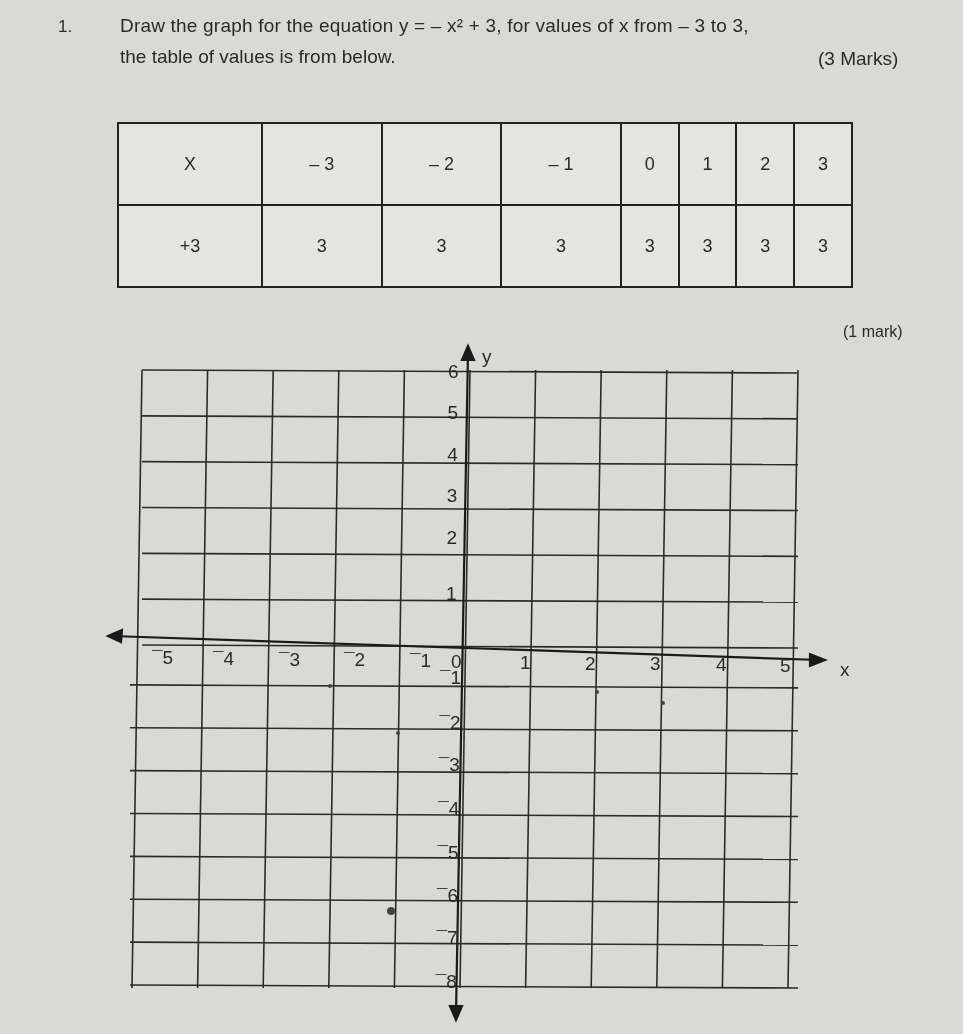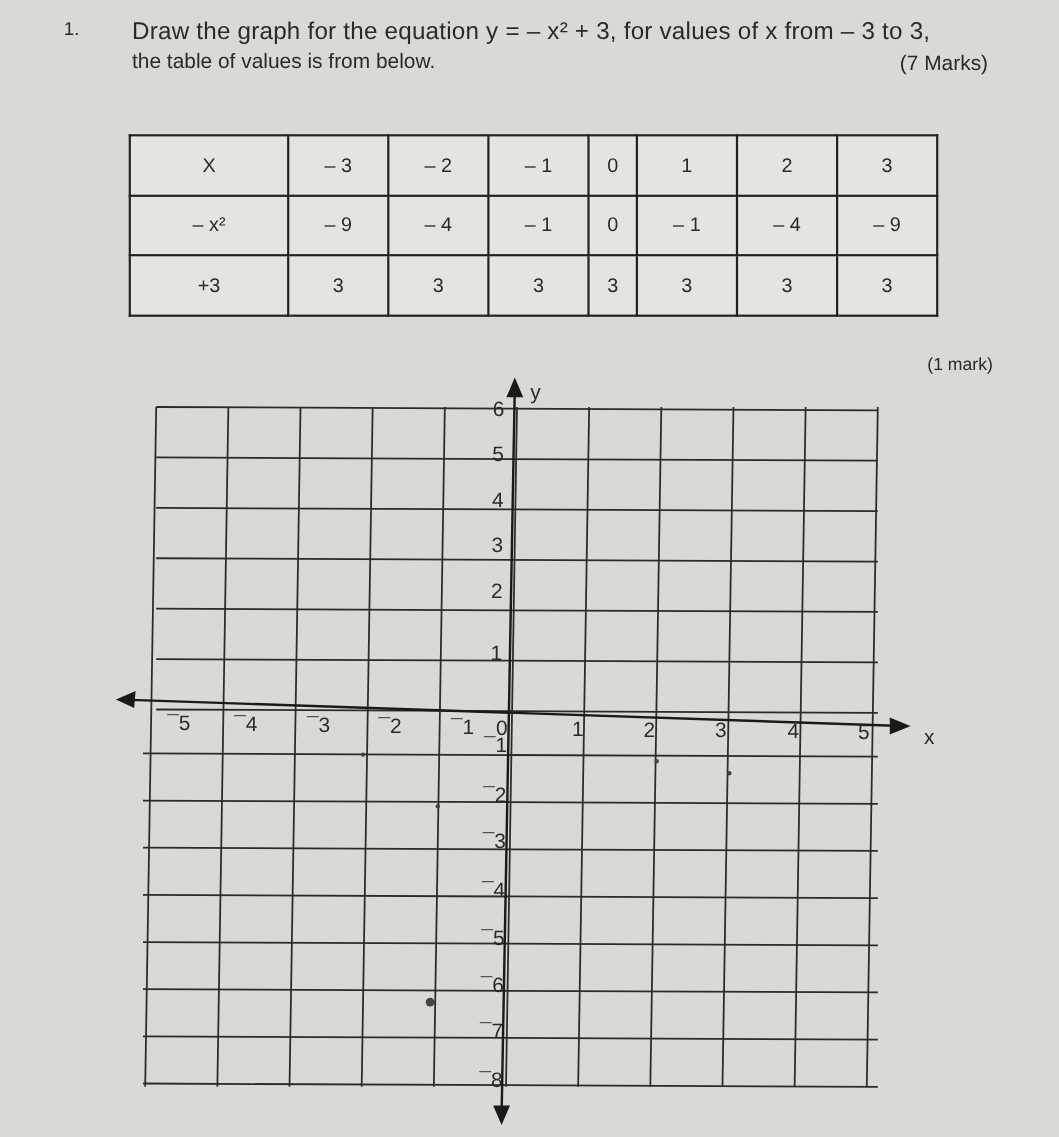--- a/index.html
+++ b/index.html
@@ -4,21 +4,21 @@
 <style>
   html, body { margin:0; padding:0; }
   body {
     width:963px; height:1034px; overflow:hidden;
     background:#d9d9d6;
     font-family:"Liberation Sans", sans-serif;
     color:#2a2a2a;
     position:relative;
   }
   .q-num { position:absolute; left:58px; top:17px; font-size:17px; }
-  .q-line1 { position:absolute; left:120px; top:15px; font-size:22px; letter-spacing:0.2px; white-space:nowrap; }
+  .q-line1 { position:absolute; left:120px; top:15px; font-size:19px; letter-spacing:0.2px; white-space:nowrap; }
   .q-line2 { position:absolute; left:120px; top:46px; font-size:19px; white-space:nowrap; }
   .marks3 { position:absolute; left:818px; top:48px; font-size:19px; }
   .marks1 { position:absolute; left:843px; top:323px; font-size:16px; }
 
   table.values {
     position:absolute; left:117px; top:122px;
     border-collapse:collapse;
     width:736px; height:166px;
     background:#e4e4e1;
   }
@@ -31,43 +31,33 @@
 
   svg.grid { position:absolute; left:0; top:0; }
   .axis-label { font-size:19px; fill:#2a2a2a; font-family:"Liberation Sans", sans-serif; }
 </style>
 </head>
 <body>
 
 <div class="q-num">1.</div>
 <div class="q-line1">Draw the graph for the equation y = –  x² + 3, for values of x from – 3 to 3,</div>
 <div class="q-line2">the table of values is from below.</div>
-<div class="marks3">(7 Marks)</div>
+<div class="marks3">(3 Marks)</div>
 
 <table class="values">
   <tbody>
     <tr>
       <td class="hdr">X</td>
       <td>– 3</td>
       <td>– 2</td>
       <td>– 1</td>
       <td>0</td>
       <td>1</td>
       <td>2</td>
       <td>3</td>
-    </tr>
-    <tr>
-      <td class="hdr">– x²</td>
-      <td>– 9</td>
-      <td>– 4</td>
-      <td>– 1</td>
-      <td>0</td>
-      <td>– 1</td>
-      <td>– 4</td>
-      <td>– 9</td>
     </tr>
     <tr>
       <td class="hdr">+3</td>
       <td>3</td>
       <td>3</td>
       <td>3</td>
       <td>3</td>
       <td>3</td>
       <td>3</td>
       <td>3</td>

